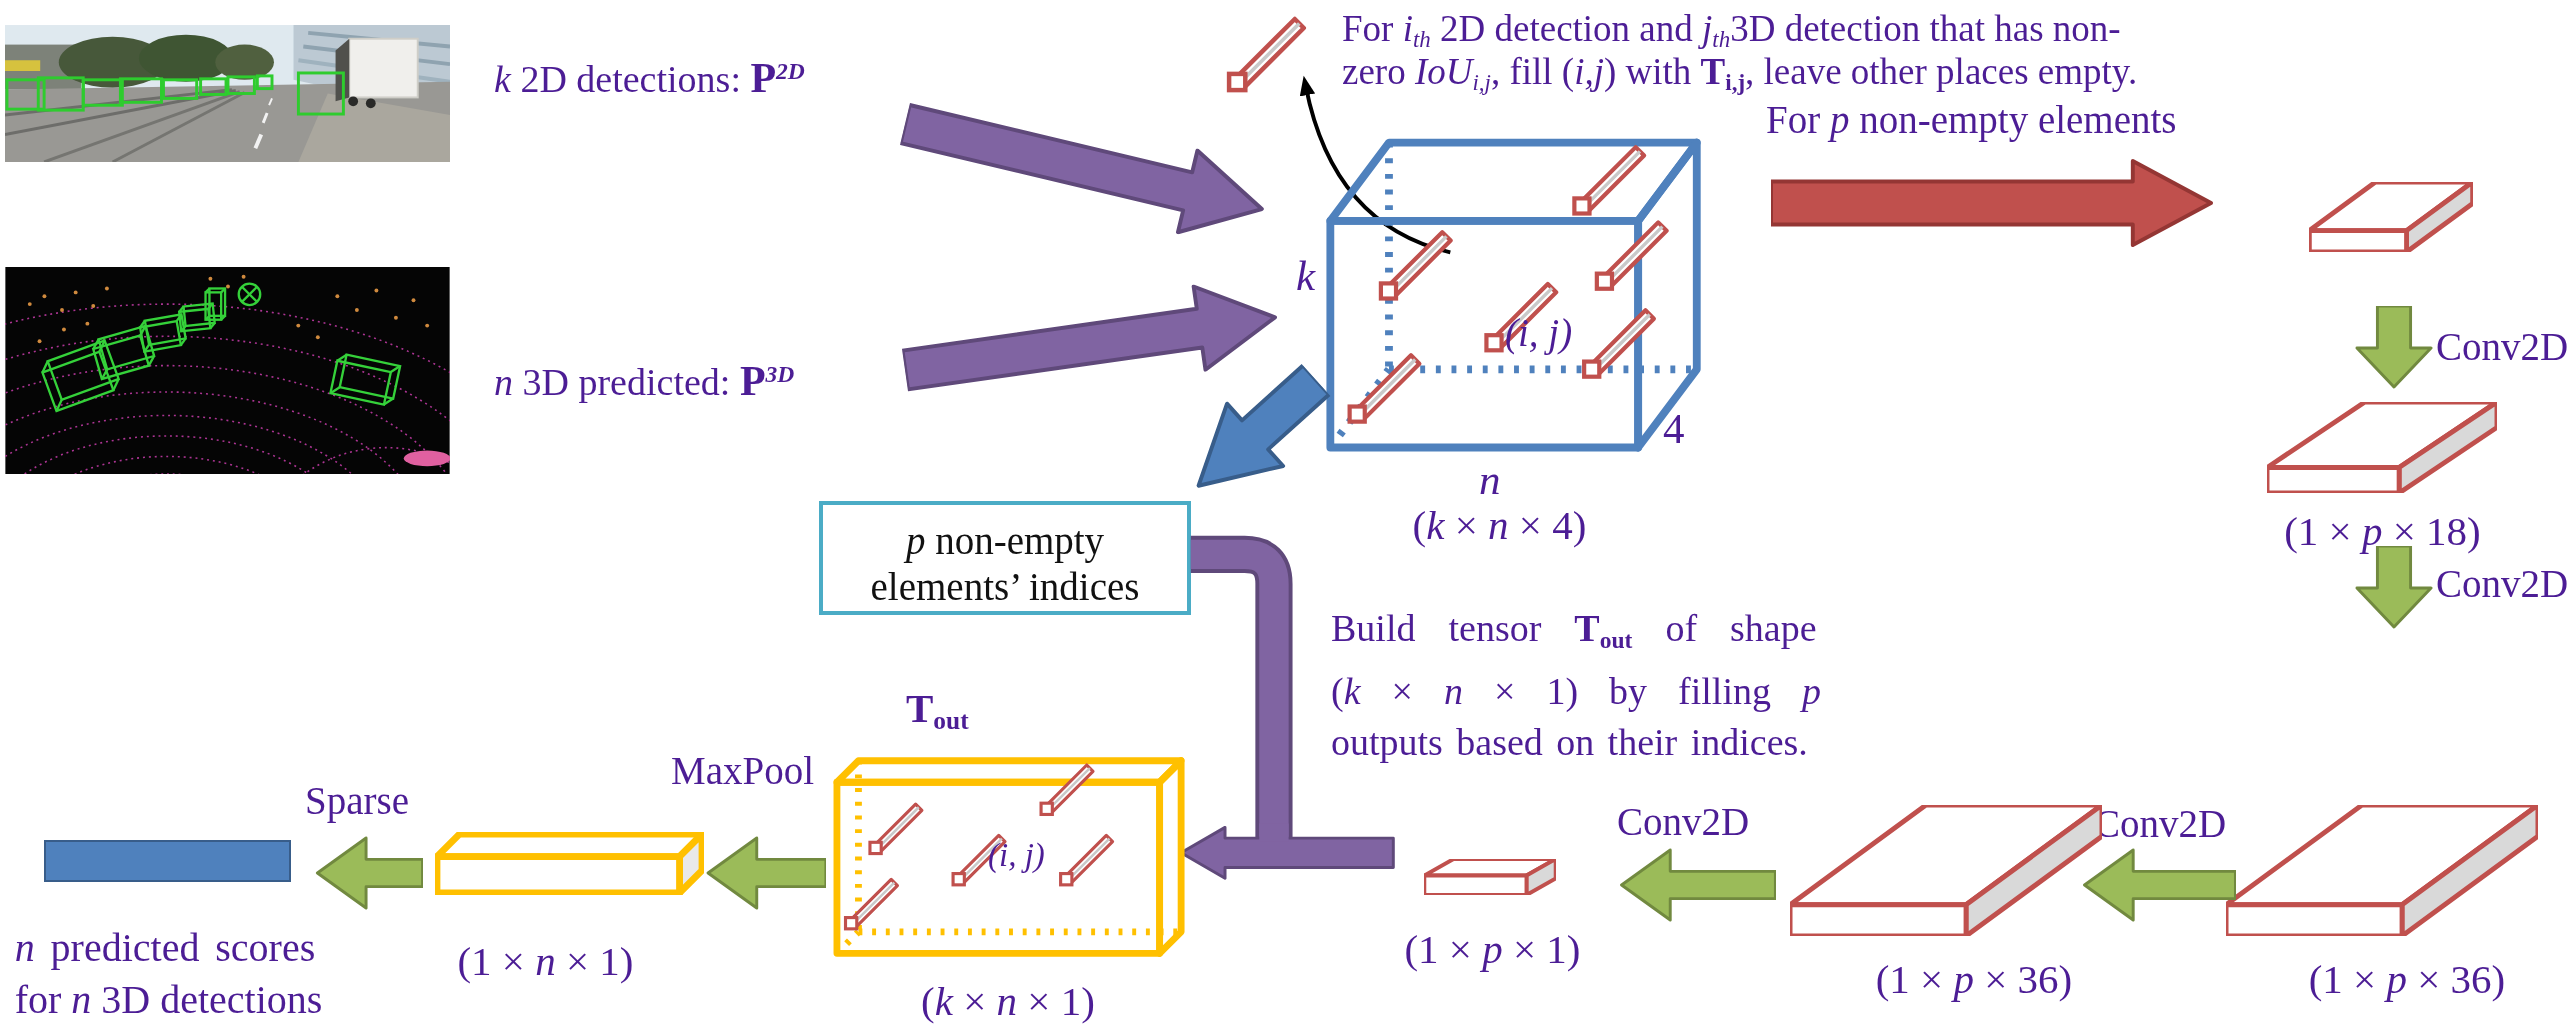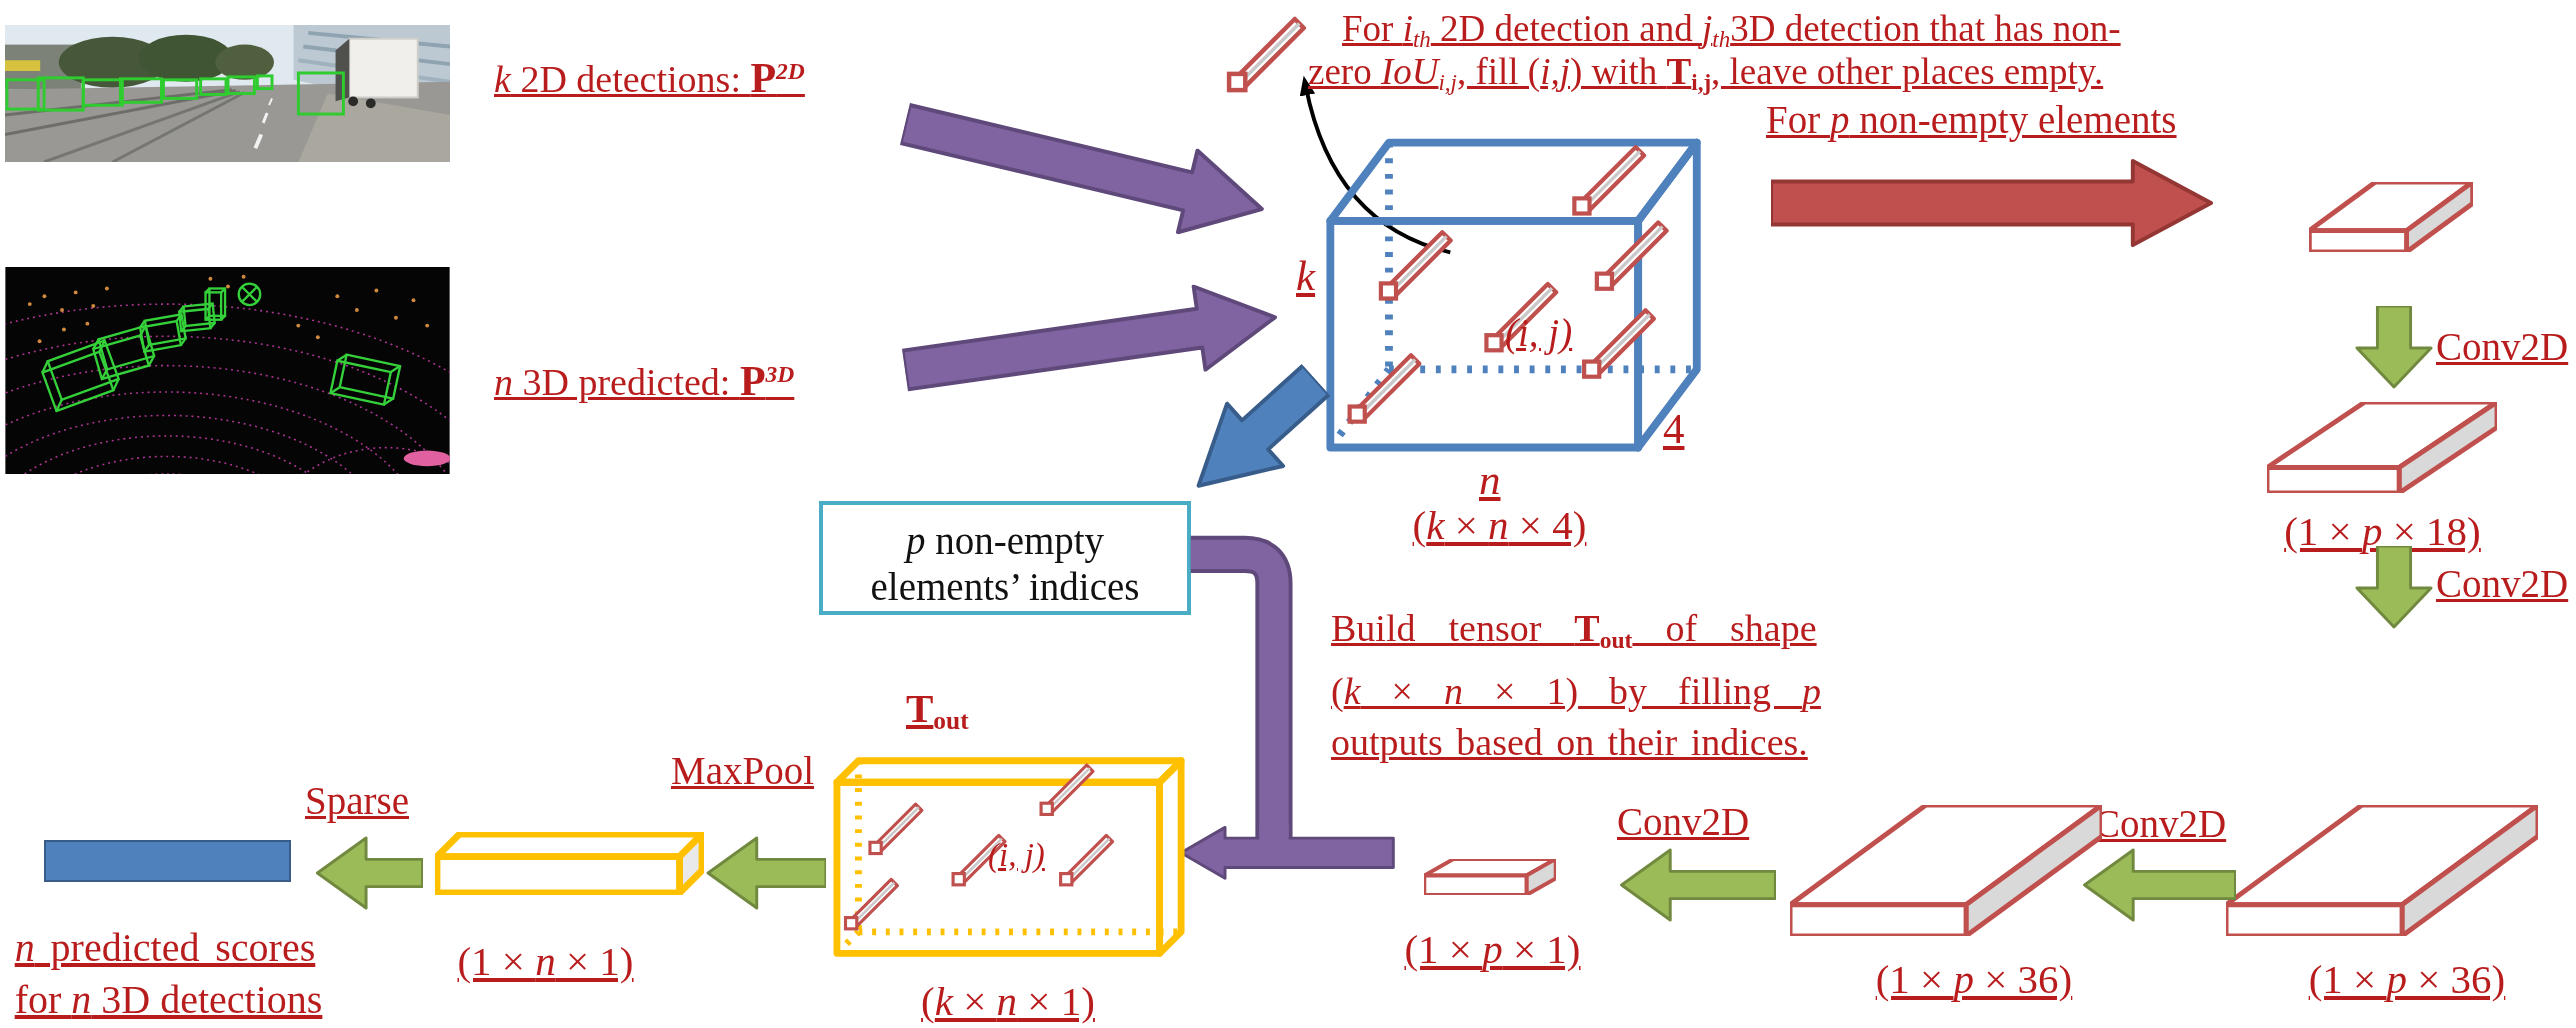--- a/index.html
+++ b/index.html
@@ -1,21 +1,21 @@
 <!DOCTYPE html>
 <html><head>
 <meta charset="utf-8">
 <style>
   html,body{margin:0;padding:0;background:#ffffff;}
   #canvas{
     position:relative;width:2576px;height:1028px;background:#ffffff;overflow:hidden;
     font-family:"Liberation Serif","DejaVu Serif",serif;color:#111;
   }
   .abs{position:absolute;}
-  .lbl{position:absolute;font-size:39px;color:#b91c1c;white-space:nowrap;line-height:1.12;text-decoration:underline;}
+  .lbl{position:absolute;font-size:39px;color:#4c1d95;white-space:nowrap;line-height:1.12;}
   .ctr{text-align:center;}
   .it{font-style:italic;}
   .bd{font-weight:bold;}
   .sub{font-size:0.62em;vertical-align:-0.28em;}
   .sup{font-size:0.62em;vertical-align:0.55em;}
   .dim{font-size:41px;}
   .note{font-size:37px;}
   .arrdiv{position:absolute;transform-origin:0 44px;}
   svg{display:block;}
 </style>
@@ -190,21 +190,21 @@
   <svg class="abs" style="left:1221px;top:9.8px" width="90" height="90" viewBox="0 0 92 92">
     <use href="#relem" x="0" y="0" width="92" height="92"></use>
   </svg>
   <svg class="abs" style="left:1282px;top:57px" width="196" height="210" viewBox="0 0 200 215">
     <path d="M172,200 Q52,172 24,30" fill="none" stroke="#000" stroke-width="4" marker-end="url(#ah)"></path>
   </svg>
 
   <div class="lbl note" style="left:1342px;top:7.8px">
     <span>For </span><span class="it">i</span><span class="it sub">th</span><span> 2D detection and </span><span class="it">j</span><span class="it sub">th</span><span>3D detection that has non-</span>
   </div>
-  <div class="lbl note" style="left:1308px;top:51px">
+  <div class="lbl note" style="left:1342px;top:51px">
     <span>zero </span><span class="it">IoU</span><span class="it sub">i,j</span><span>, fill (</span><span class="it">i,j</span><span>) with </span><span class="bd">T</span><span class="bd sub">i,j</span><span>, leave other places empty.</span>
   </div>
 
   <svg class="abs" style="left:1291px;top:127px" width="450" height="342" viewBox="0 0 460 350">
     <g stroke="#4F81BD" stroke-width="8" fill="none" stroke-linejoin="round">
       <line x1="100" y1="16" x2="100" y2="248" stroke-dasharray="5 11"></line>
       <line x1="100" y1="248" x2="415" y2="248" stroke-dasharray="5 11"></line>
       <line x1="40" y1="328" x2="100" y2="248" stroke-dasharray="5 11"></line>
       <polygon points="40,96 100,16 415,16 355,96"></polygon>
       <polygon points="355,96 415,16 415,248 355,328"></polygon>

